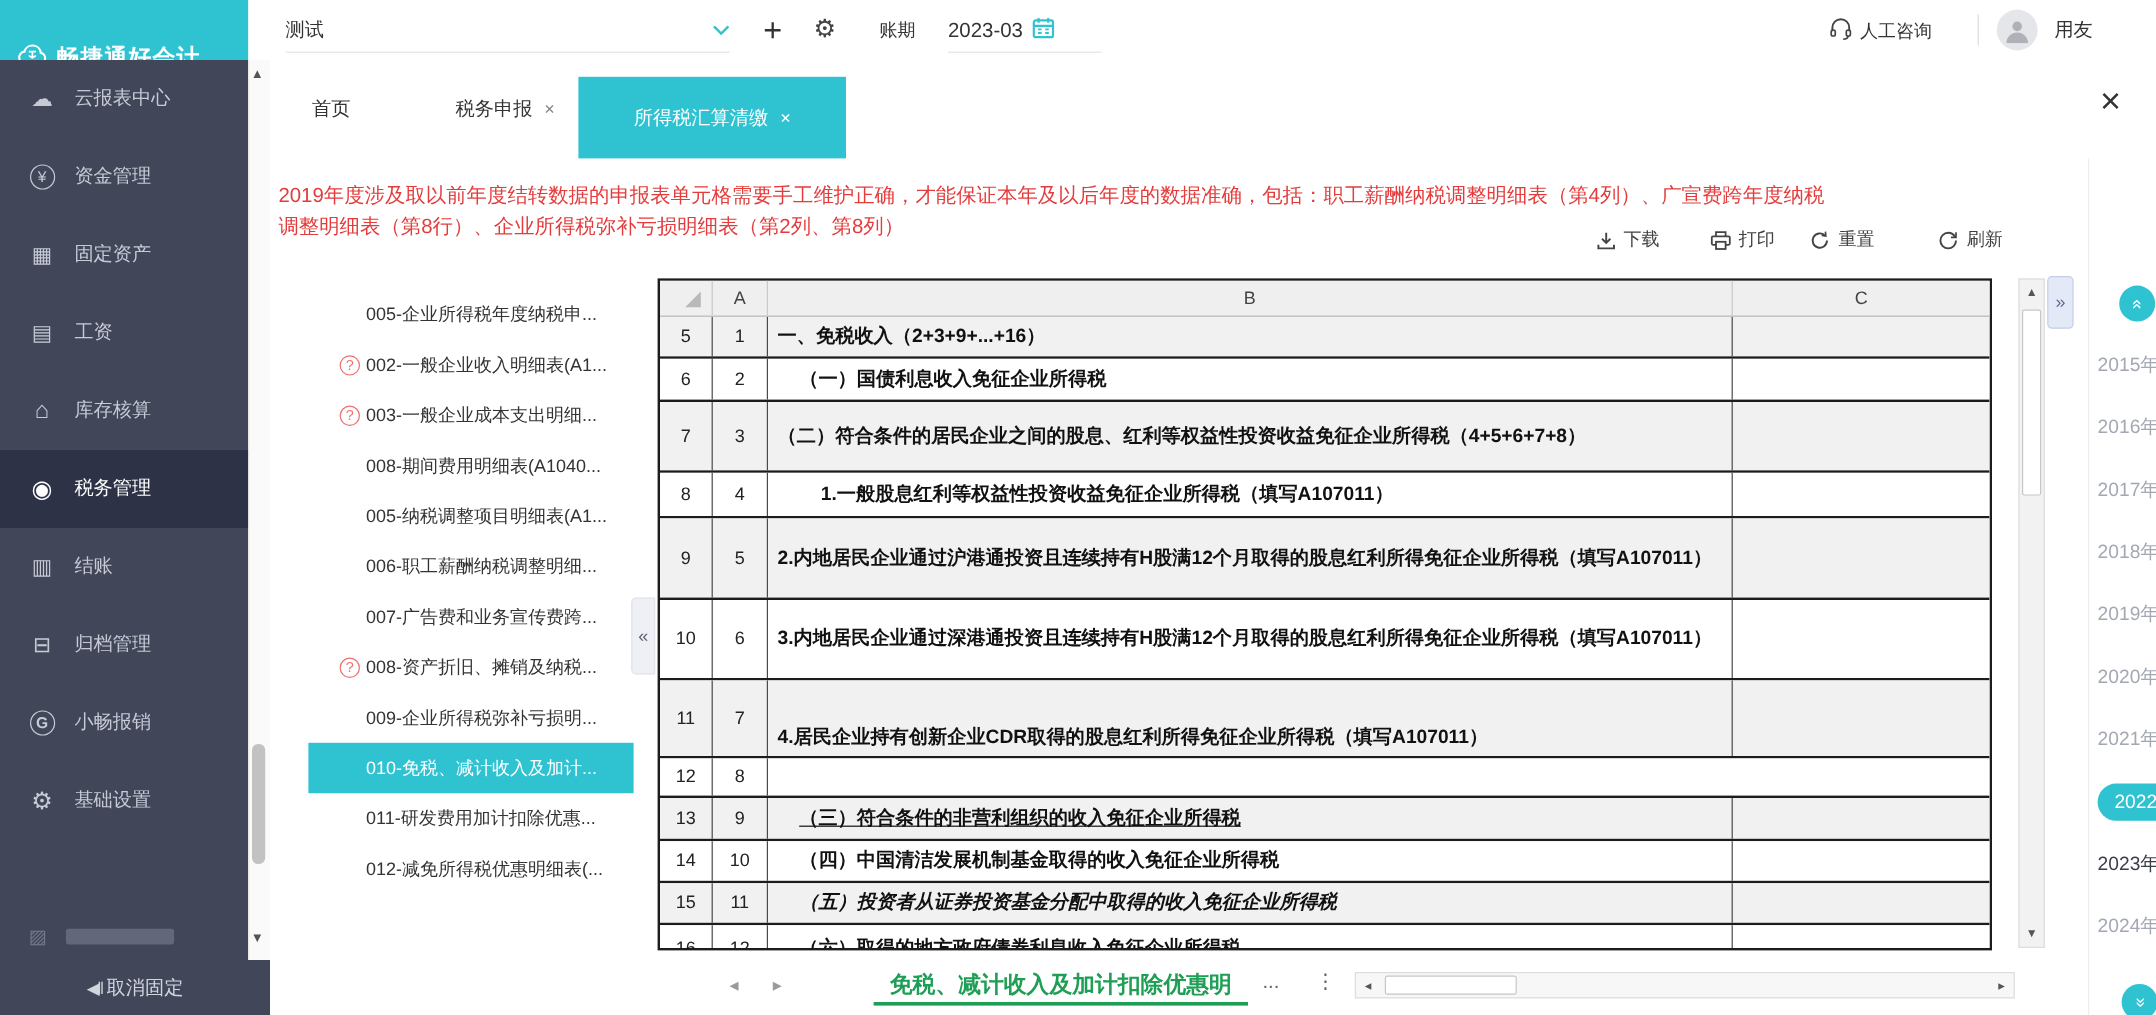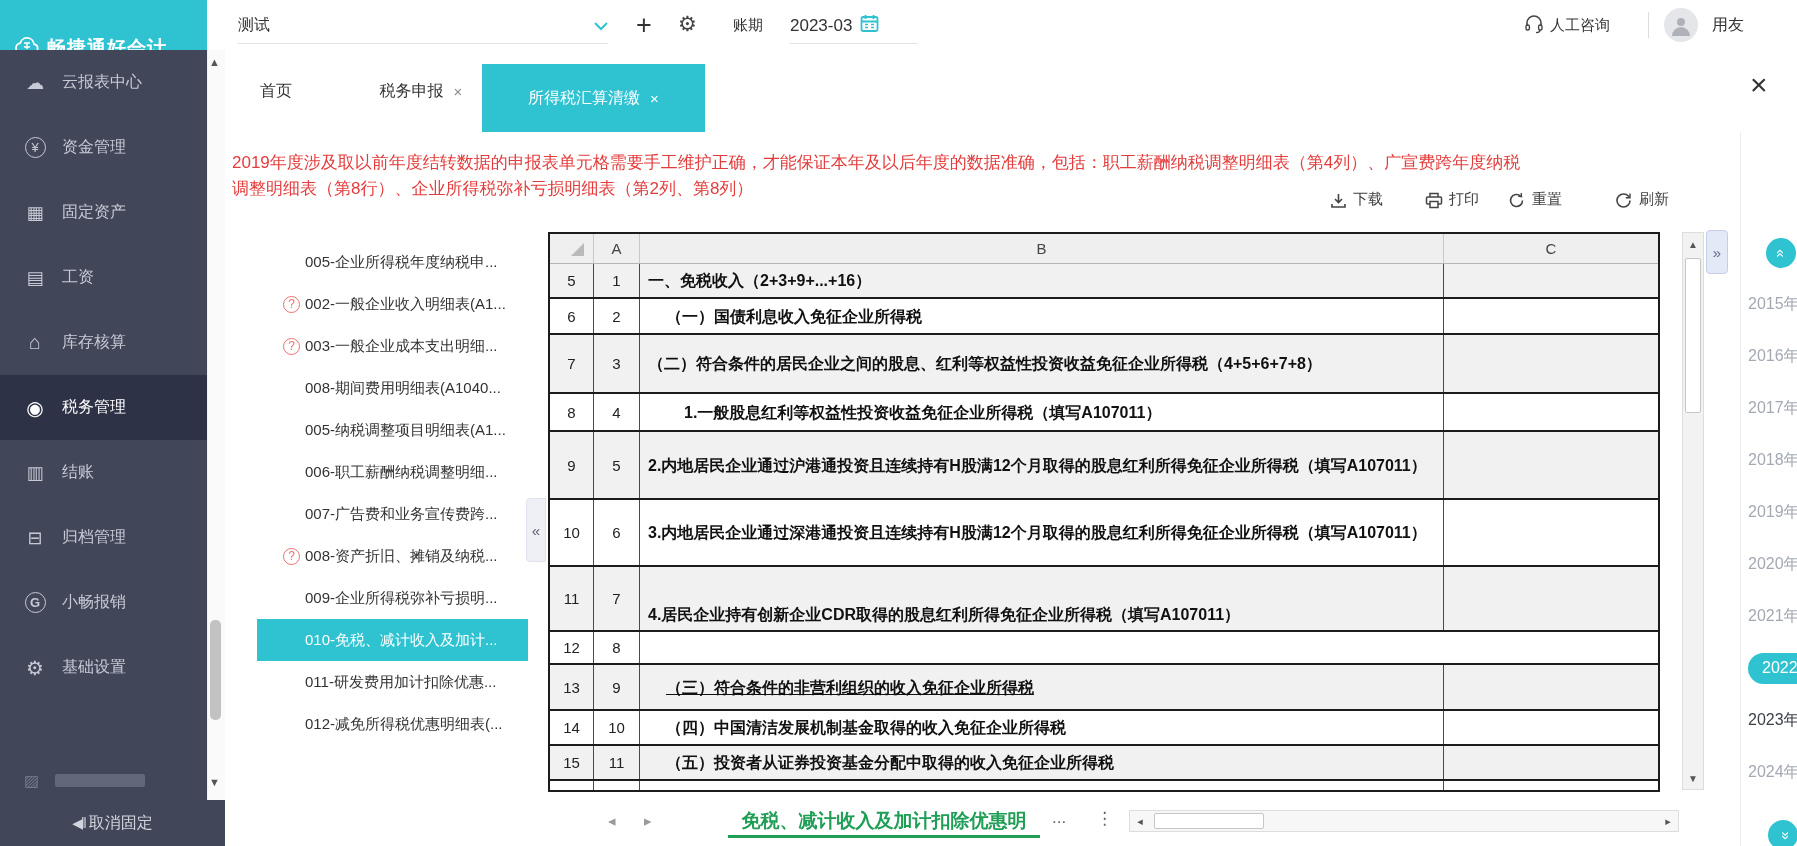--- a/index.html
+++ b/index.html
@@ -423,38 +423,38 @@
           <div class="cell cb" style="padding-left: 8px; align-items: flex-end; padding-bottom: 5px;">4.居民企业持有创新企业CDR取得的股息红利所得免征企业所得税（填写A107011）</div>
           <div class="cell cc"></div>
         </div>
 
         <div class="srow" style="height: 33px;">
           <div class="cell cn">12</div>
           <div class="cell ca">8</div>
           <div class="cell cc"></div>
         </div>
 
-        <div class="srow stripe" style="height: 46px;">
+        <div class="srow stripe" style="height: 36px;">
           <div class="cell cn">13</div>
           <div class="cell ca">9</div>
           <div class="cell cb" style="padding-left: 26px; text-decoration: underline;">（三）符合条件的非营利组织的收入免征企业所得税</div>
           <div class="cell cc"></div>
         </div>
 
         <div class="srow" style="height: 35px;">
           <div class="cell cn">14</div>
           <div class="cell ca">10</div>
           <div class="cell cb" style="padding-left: 26px;">（四）中国清洁发展机制基金取得的收入免征企业所得税</div>
           <div class="cell cc"></div>
         </div>
 
         <div class="srow stripe" style="height: 35px;">
           <div class="cell cn">15</div>
           <div class="cell ca">11</div>
-          <div class="cell cb" style="padding-left: 26px;">（五）投资者从证券投资基金分配中取得的收入免征企业所得税</div>
+          <div class="cell cb" style="padding-left: 26px; font-style: italic;">（五）投资者从证券投资基金分配中取得的收入免征企业所得税</div>
           <div class="cell cc"></div>
         </div>
 
         <div class="srow" style="height: 40px;">
           <div class="cell cn">16</div>
           <div class="cell ca">12</div>
           <div class="cell cb" style="padding-left: 26px;">（六）取得的地方政府债券利息收入免征企业所得税</div>
           <div class="cell cc"></div>
         </div>
       </div>

